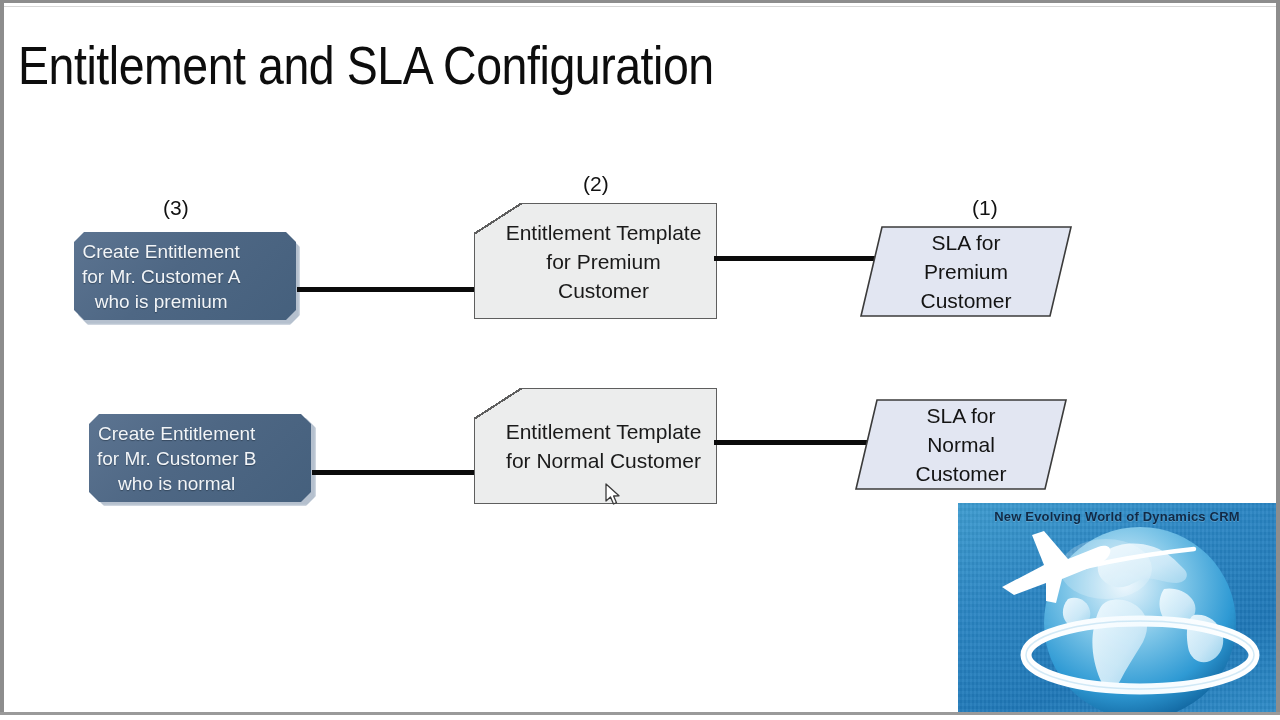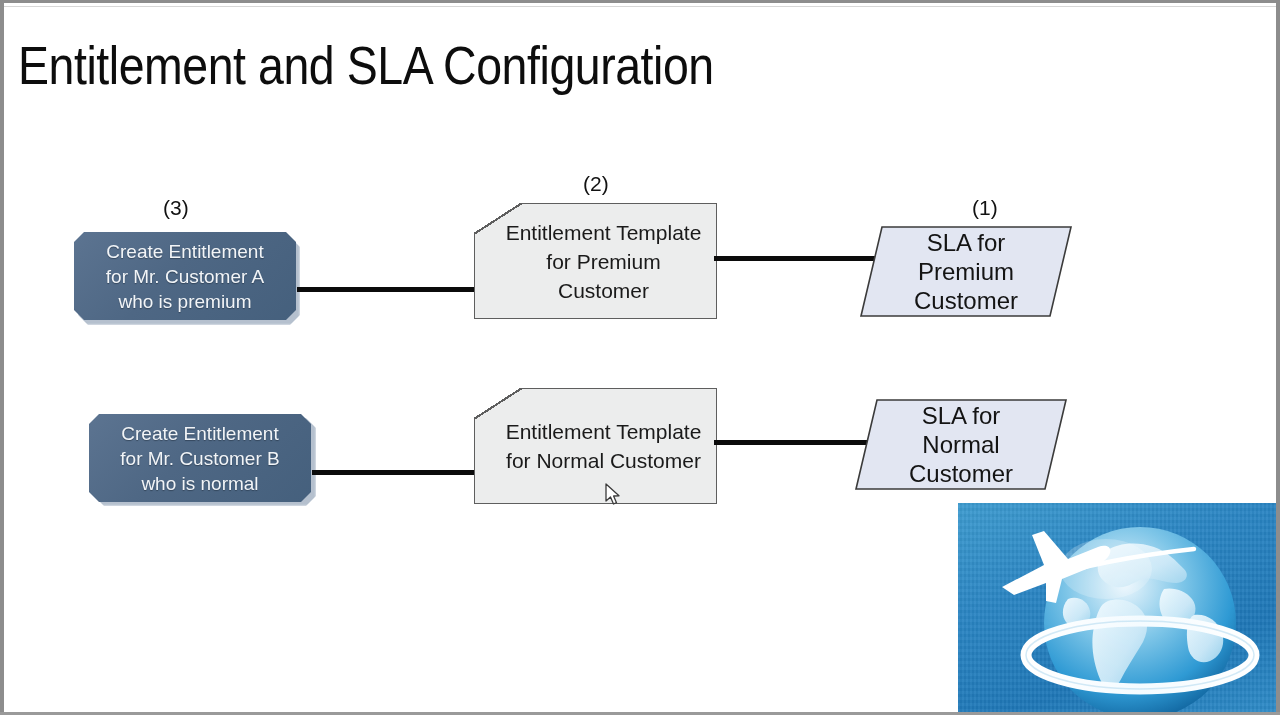--- a/index.html
+++ b/index.html
@@ -68,21 +68,20 @@
   
   .oct {
     position: absolute;
     background: linear-gradient(135deg, #5c7491 0%, #4e6784 45%, #45607d 100%);
     -webkit-clip-path: polygon(10px 0, calc(100% - 10px) 0, 100% 10px, 100% calc(100% - 10px),
                   calc(100% - 10px) 100%, 10px 100%, 0 calc(100% - 10px), 0 10px);
     clip-path: polygon(10px 0, calc(100% - 10px) 0, 100% 10px, 100% calc(100% - 10px),
                   calc(100% - 10px) 100%, 10px 100%, 0 calc(100% - 10px), 0 10px);
     display: flex;
     align-items: center;
-    justify-content: center;
     box-sizing: border-box;
     padding: 0 8px;
   }
   .oct-shadow {
     position: absolute;
     background: rgba(120,140,165,0.55);
     -webkit-clip-path: polygon(10px 0, calc(100% - 10px) 0, 100% 10px, 100% calc(100% - 10px),
                   calc(100% - 10px) 100%, 10px 100%, 0 calc(100% - 10px), 0 10px);
     clip-path: polygon(10px 0, calc(100% - 10px) 0, 100% 10px, 100% calc(100% - 10px),
                   calc(100% - 10px) 100%, 10px 100%, 0 calc(100% - 10px), 0 10px);
@@ -137,21 +136,21 @@
   }
   .para svg { position: absolute; left: 0; top: 0; overflow: visible; }
   .para-text {
     position: absolute;
     left: 0; top: 0;
     width: 100%; height: 100%;
     display: flex;
     align-items: center;
     justify-content: center;
     color: #141414;
-    font-size: 24px;
+    font-size: 21px;
     line-height: 29px;
     text-align: center;
     font-family: "Liberation Sans", sans-serif;
     white-space: pre-line;
   }
 
   
   #logo {
     position: absolute;
     left: 958px;
@@ -257,20 +256,21 @@
     <svg width="212" height="91" viewBox="0 0 212 91">
       <polygon points="22,1 211,1 190,90 1,90" fill="#e2e6f2" stroke="#3b3b3b" stroke-width="1.6"></polygon>
     </svg>
     <div class="para-text">SLA for
 Normal
 Customer</div>
   </div>
 
   <div id="logo">
     <div class="grain"></div>
+    <div id="logo-caption">New Evolving World of Dynamics CRM</div>
 
     <svg class="art" width="318" height="209" viewBox="0 0 318 209">
       <defs>
         <radialGradient id="globeGrad" cx="42%" cy="30%" r="75%">
           <stop offset="0%" stop-color="#eaf6fd"></stop>
           <stop offset="40%" stop-color="#7fc6e8"></stop>
           <stop offset="75%" stop-color="#2f9ad4"></stop>
           <stop offset="100%" stop-color="#0d5f99"></stop>
         </radialGradient>
         <linearGradient id="landGrad" x1="0" y1="0" x2="1" y2="1">

